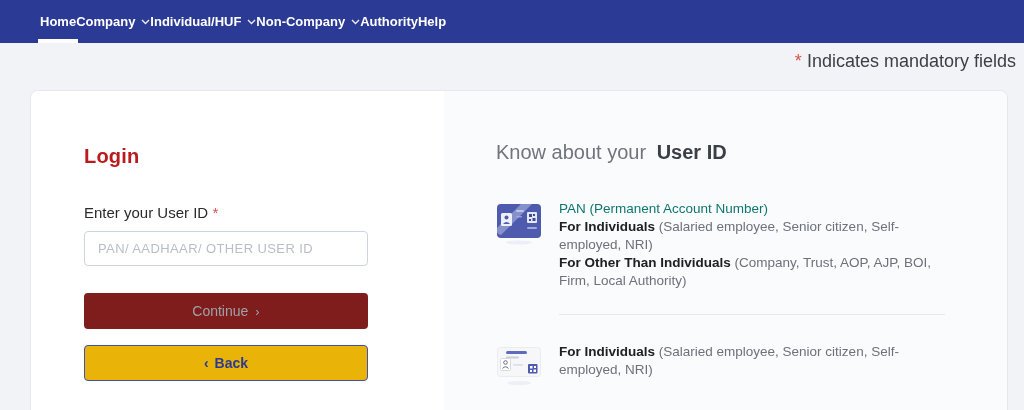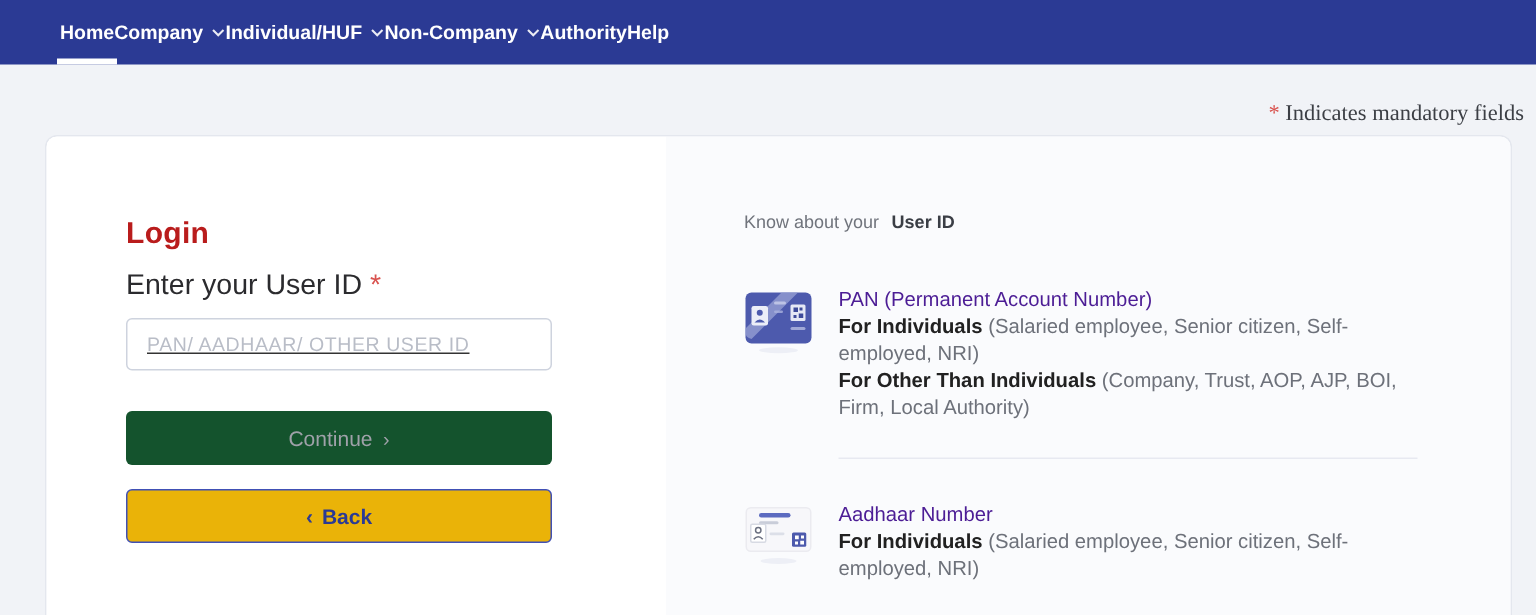--- a/index.html
+++ b/index.html
@@ -36,25 +36,24 @@
     right: -2px;
     bottom: 0;
     height: 4px;
     background: #ffffff;
   }
   .nav-caret { display: flex; align-items: center; opacity: 0.9; }
 
   
   .mandatory-note {
     position: absolute;
-    top: 68px;
+    top: 51px;
     right: 8px;
-    font-size: 15px;
+    font-size: 18px;
     color: #3c3f45;
-    font-family: Liberation Serif, serif;
   }
   .red-star { color: #d9534f; }
 
   
   .card {
     position: absolute;
     left: 30px;
     top: 90px;
     width: 978px;
     height: 330px;
@@ -72,51 +71,50 @@
     padding: 54px 0 0 53px;
     background: #ffffff;
   }
   .login-title {
     font-size: 20px;
     font-weight: 700;
     color: #b91c1c;
     letter-spacing: 0.2px;
   }
   .field-label {
-    margin-top: 12px;
-    font-size: 19px;
+    margin-top: 36px;
+    font-size: 15px;
     color: #2b2b2e;
     margin-bottom: 10px;
   }
   .userid-input {
     width: 284px;
     height: 35px;
     border: 1px solid #ced3de;
     border-radius: 4px;
     padding: 0 13px;
     font-family: "Liberation Sans", sans-serif;
     font-size: 13px;
     color: #333;
     outline: none;
     background: #fff;
-    text-decoration: underline;
   }
   .userid-input::placeholder { color: #b9bdc7; letter-spacing: 0.4px; opacity: 1; }
   .btn {
     display: block;
     width: 284px;
     height: 36px;
     border-radius: 4px;
     font-family: "Liberation Sans", sans-serif;
     font-size: 14px;
     cursor: pointer;
   }
   .btn-continue {
     margin-top: 27px;
-    background: #14532d;
+    background: #7f1d1d;
     border: none;
     color: #9fa1a9;
     cursor: default;
     text-align: center;
   }
   .btn-continue .chev { font-size: 13px; margin-left: 7px; }
   .btn-back {
     margin-top: 16px;
     background: #eab308;
     border: 1px solid #4050b5;
@@ -125,29 +123,29 @@
   }
   .btn-back .chev { font-weight: 700; margin-right: 6px; }
 
   
   .card-right {
     flex: 1;
     background: #fafbfd;
     padding: 50px 0 0 52px;
     position: relative;
   }
-  .know-heading { font-size: 12px; }
+  .know-heading { font-size: 20px; }
   .know-heading .prefix { color: #70747c; }
   .know-heading .highlight { color: #3a3e45; font-weight: 700; margin-left: 5px; }
 
   .know-item { display: flex; gap: 17px; margin-top: 36px; }
   .know-item.second { margin-top: 28px; }
   .know-icon { width: 46px; flex: 0 0 46px; }
   .know-text { width: 388px; font-size: 13.5px; line-height: 18px; }
-  .know-title { color: #4c1d95; }
+  .know-title { color: #0f766e; }
   .kline { color: #6d717a; }
   .kline b { color: #212121; text-align: center; }
 
   .divider {
     height: 1px;
     background: #e7e9f1;
     width: 386px;
     margin: 24px 0 0 63px;
   }
 </style>
@@ -268,21 +266,20 @@
           <rect x="17" y="21" width="10" height="1.8" rx="0.9" fill="#dcdfe8"></rect>
           <rect x="32" y="21" width="9.5" height="9.5" rx="1" fill="#4d5aad"></rect>
           <rect x="34" y="23" width="2.5" height="2.5" fill="#ffffff"></rect>
           <rect x="38" y="23" width="2" height="2" fill="#ffffff"></rect>
           <rect x="34" y="27" width="2" height="2" fill="#ffffff"></rect>
           <rect x="37.5" y="26.5" width="2.5" height="2.5" fill="#ffffff"></rect>
           <ellipse cx="23" cy="40" rx="12" ry="2" fill="#edeff6"></ellipse>
         </svg>
       </div>
       <div class="know-text">
-        <div class="know-title">Aadhaar Number</div>
         <div class="kline">
           <b>For Individuals</b>
           <span>(Salaried employee, Senior citizen, Self-employed, NRI)</span>
         </div>
       </div>
     </div>
 
   </div>
 </div>
 

